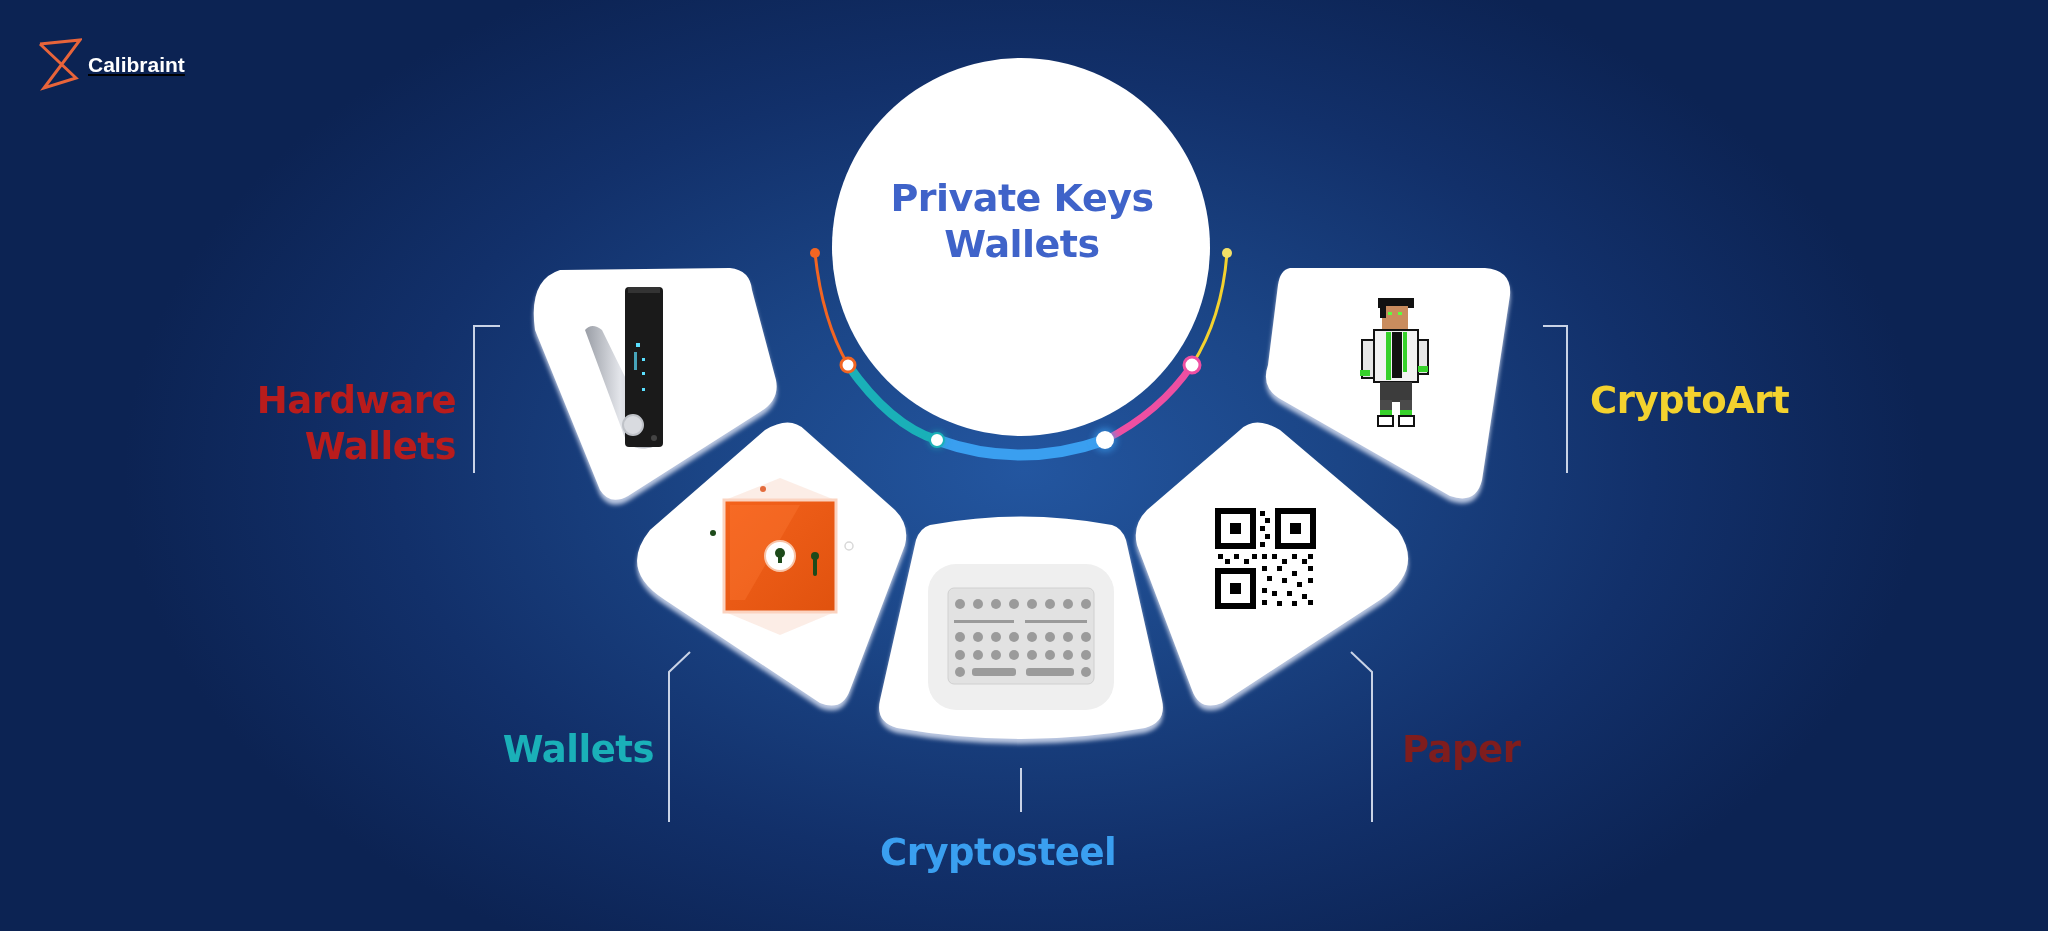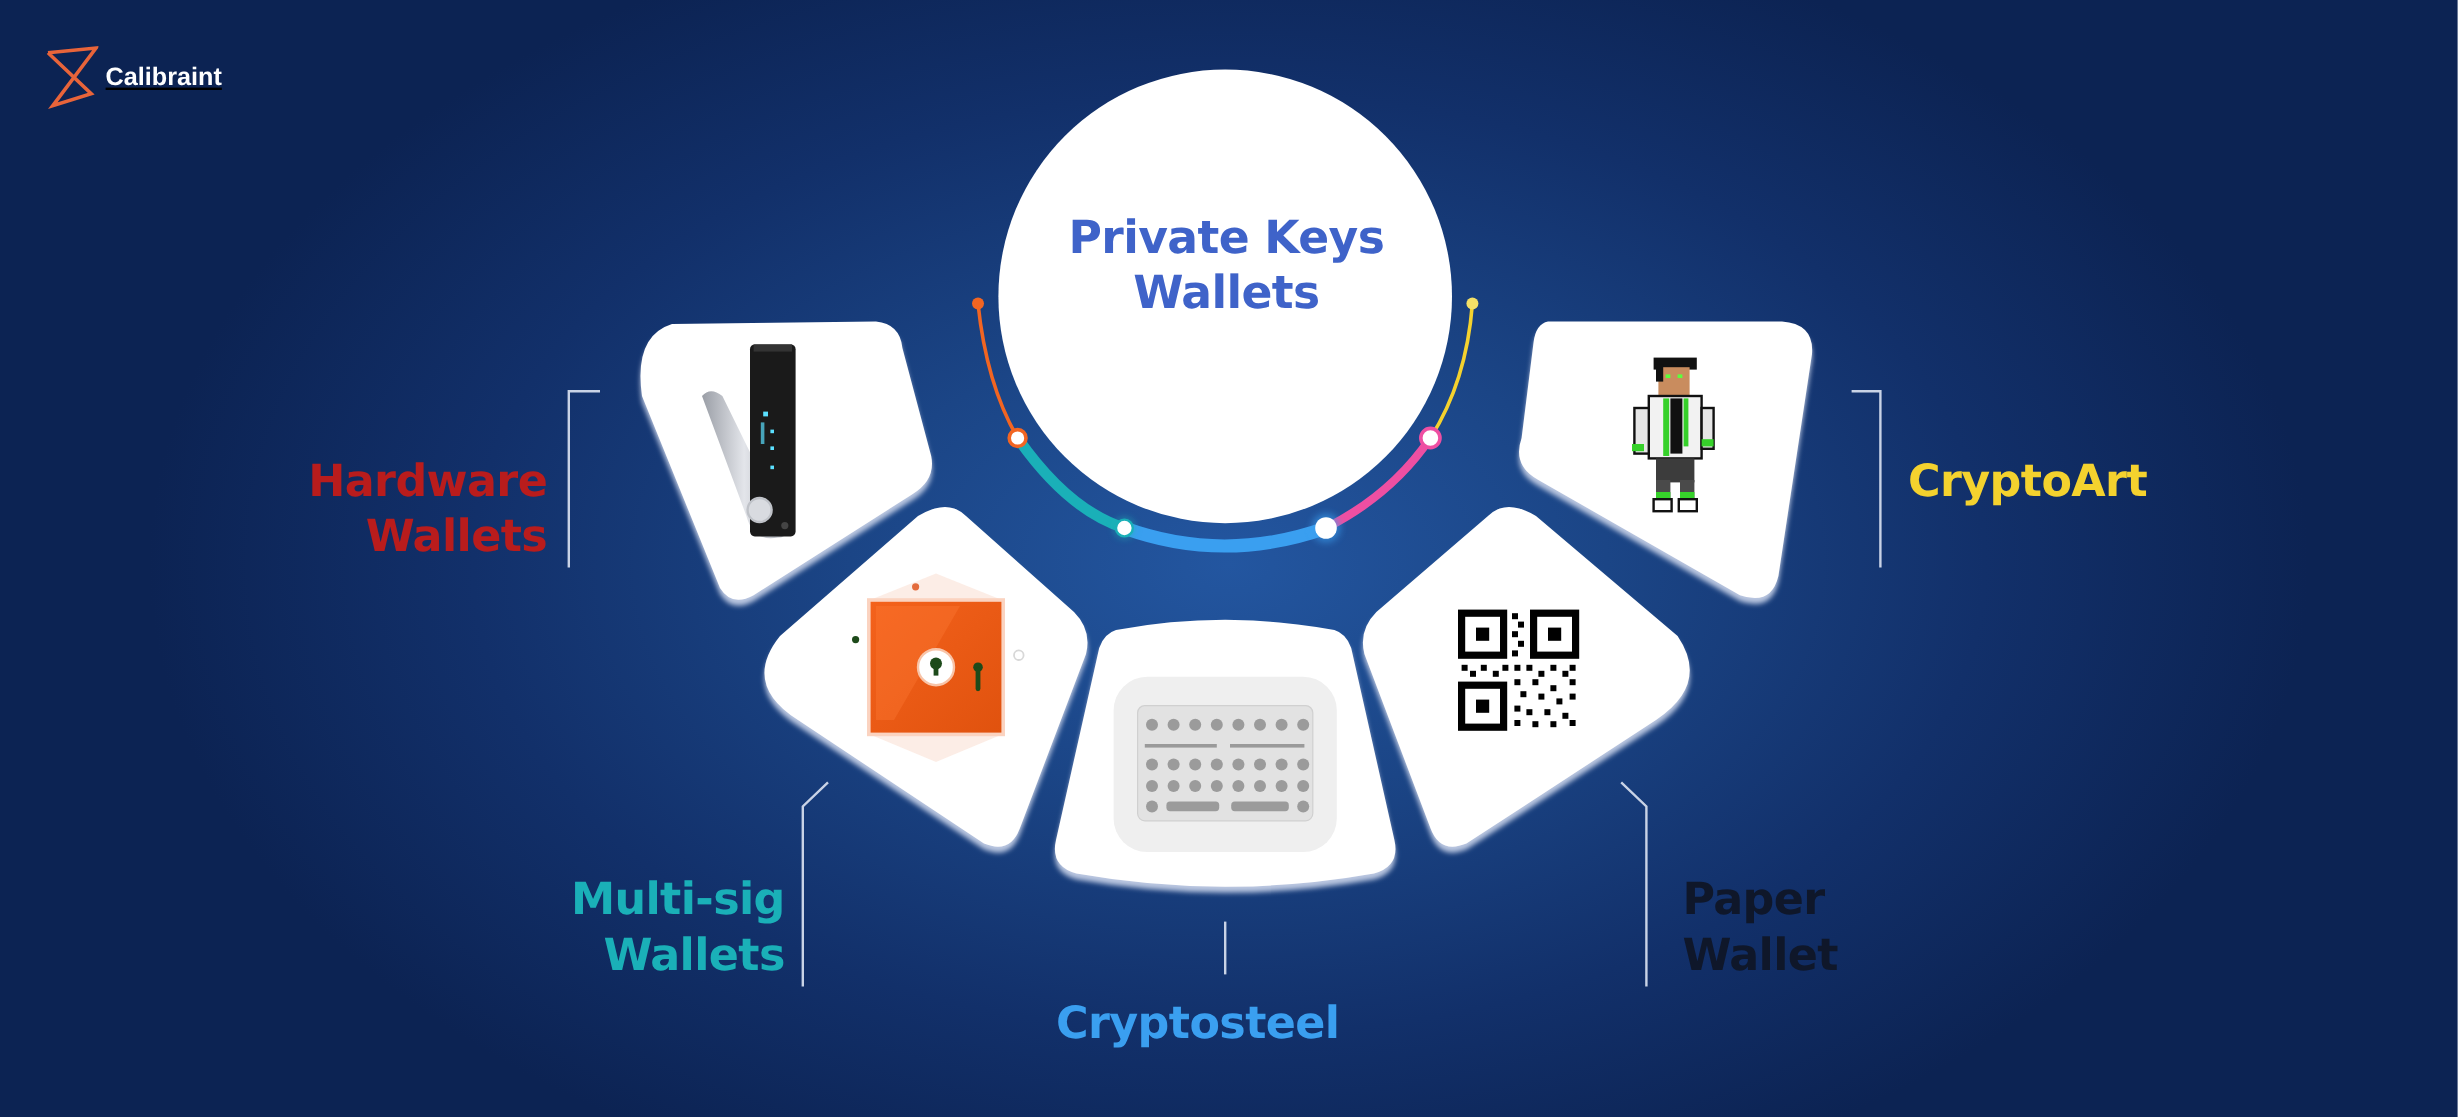--- a/index.html
+++ b/index.html
@@ -220,28 +220,26 @@
   <div class="t2">Private Keys</div>
   <div class="t2">Wallets</div>
 </div>
 
 <div class="label right-align" style="left:220px; top:378px; width:236px; color:#b91c1c;">
   <div>Hardware</div>
   <div>Wallets</div>
 </div>
 
 <div class="label right-align" style="left:420px; top:727px; width:234px; color:#1ab0b8;">
-  <div>Multi-sig</div>
   <div>Wallets</div>
 </div>
 
 <div class="label" style="left:880px; top:830px; width:282px; color:#3a9ff0;">
   <div>Cryptosteel</div>
 </div>
 
-<div class="label" style="left:1402px; top:727px; width:240px; color:#0f172a;">
+<div class="label" style="left:1402px; top:727px; width:240px; color:#7f1d1d;">
   <div>Paper</div>
-  <div>Wallet</div>
 </div>
 
 <div class="label" style="left:1590px; top:378px; width:260px; color:#f4d22e;">
   <div>CryptoArt</div>
 </div>
 
 </body></html>

